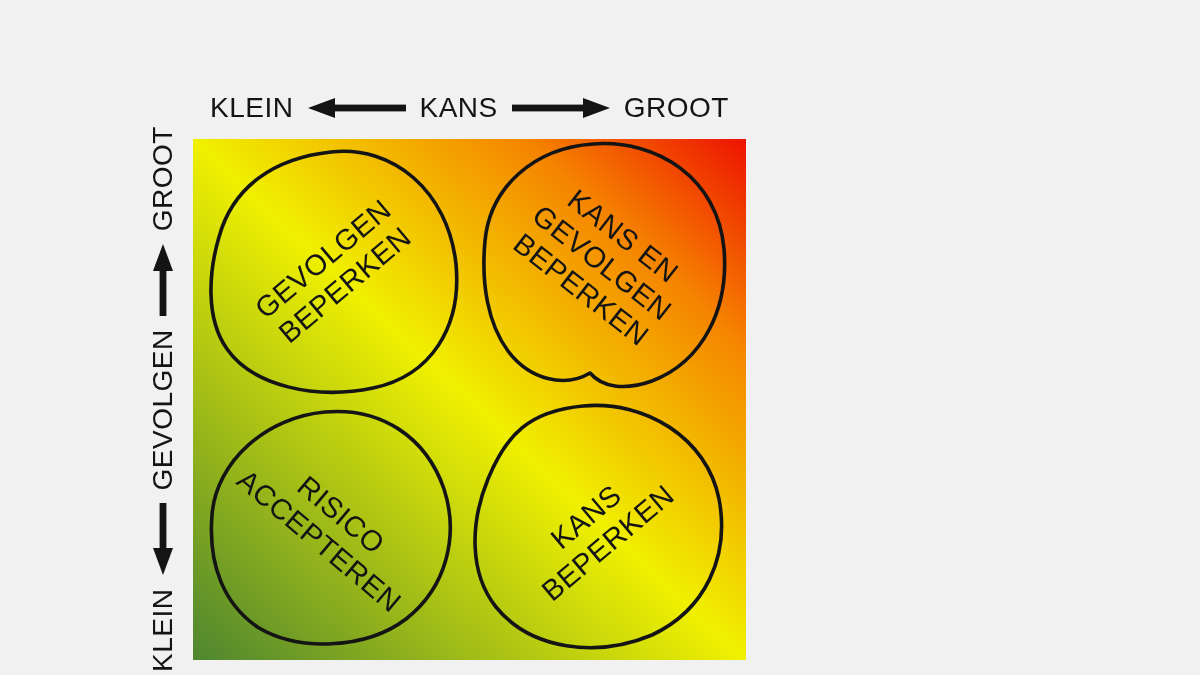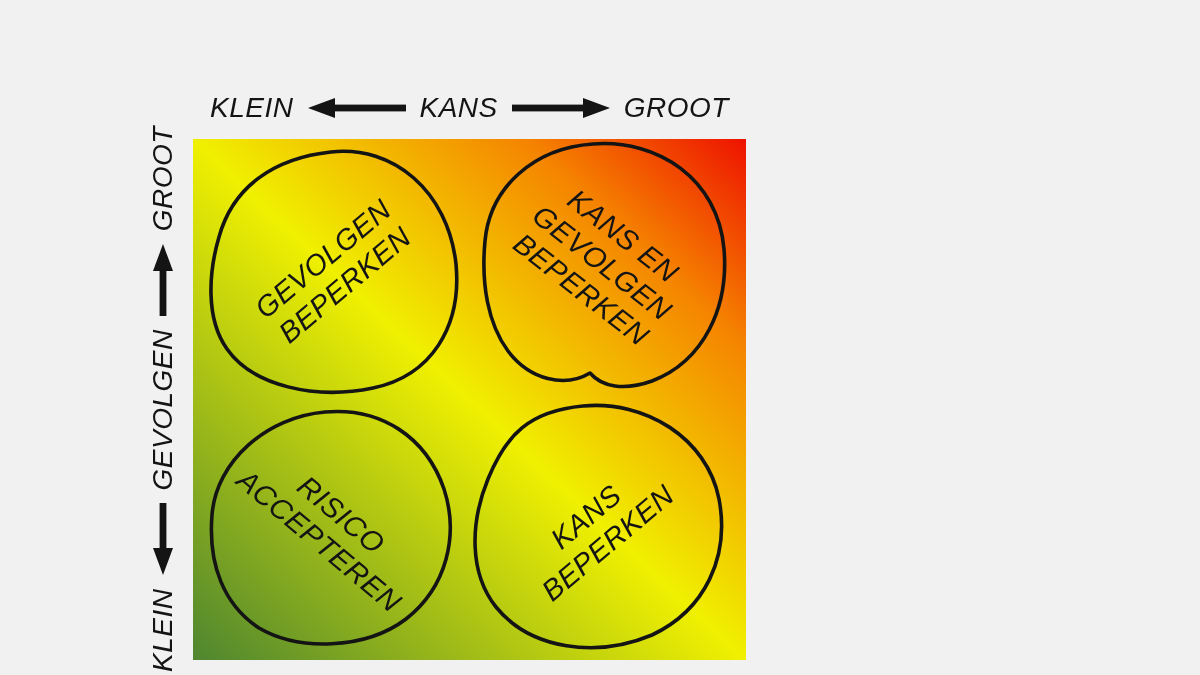--- a/index.html
+++ b/index.html
@@ -9,21 +9,20 @@
     height: 675px;
     overflow: hidden;
     background: var(--page_bg, #f1f1f1);
     font-family: "Liberation Sans", "DejaVu Sans", sans-serif;
     color: var(--ink, #141414);
   }
   .stage {
     position: relative;
     width: 1200px;
     height: 675px;
-    font-style: italic;
   }
 
   
   .x-axis {
     position: absolute;
     left: 193px;
     top: 86px;
     width: 553px;
     height: 44px;
     display: flex;

